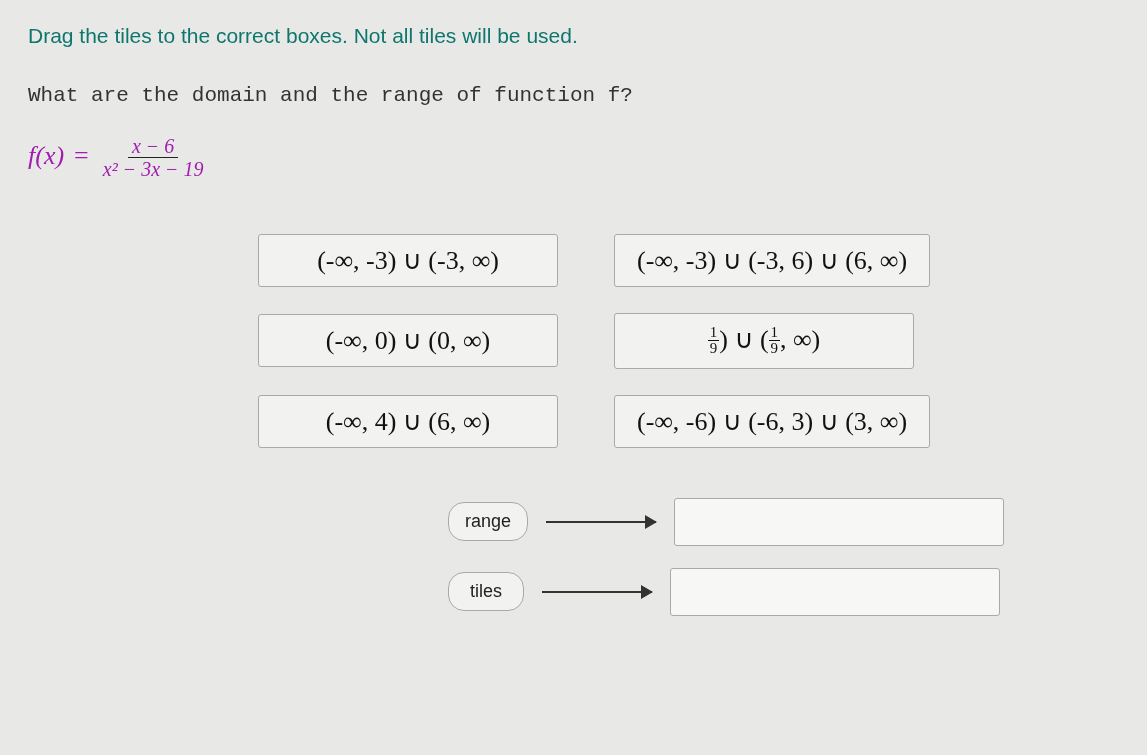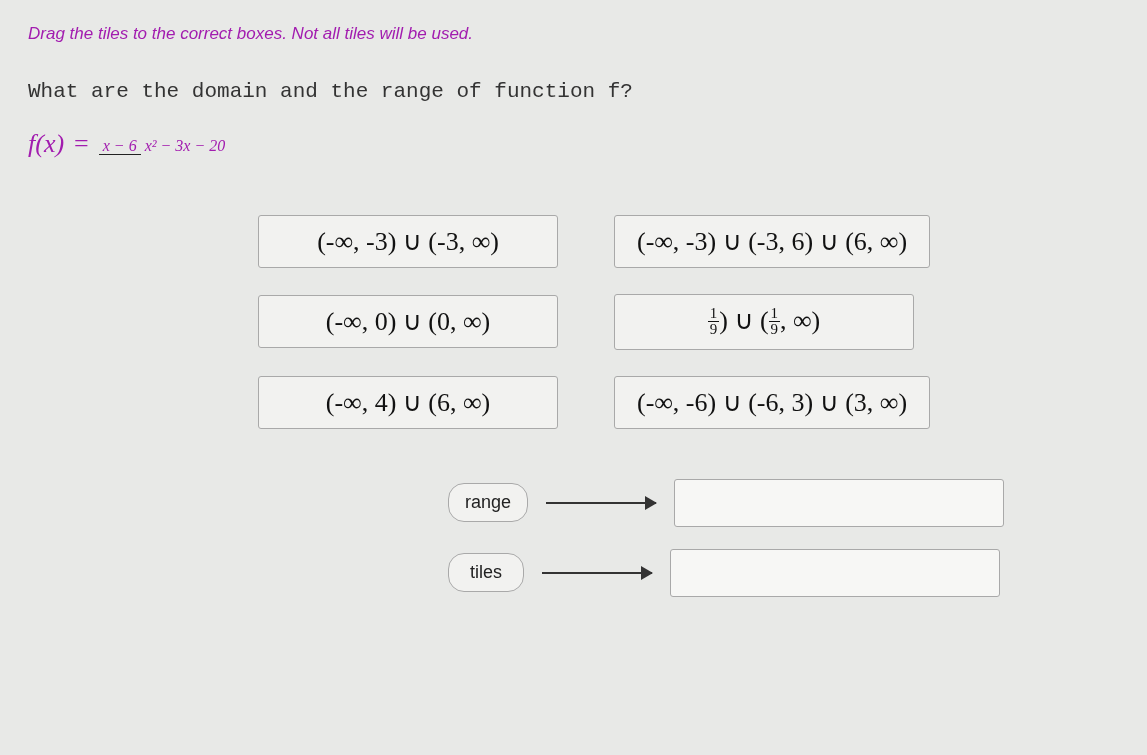--- a/index.html
+++ b/index.html
@@ -6,46 +6,45 @@
   body {
     margin: 0;
     padding: 24px 28px;
     font-family: Arial, Helvetica, sans-serif;
     background: #e8e9e7;
     color: #2a2a2a;
     width: 1147px;
     height: 755px;
   }
   .instruction {
-    font-size: 17px;
-    color: #a21caf;
+    font-size: 21px;
+    color: #0f766e;
     margin-bottom: 36px;
-    font-style: italic;
   }
   .question {
     font-size: 21px;
     color: #333;
     margin-bottom: 26px;
     font-family: Liberation Mono, monospace;
   }
   .formula {
     font-family: "Times New Roman", serif;
     font-size: 26px;
     font-style: italic;
     display: flex;
     align-items: center;
     gap: 10px;
     margin-bottom: 56px;
     color: #a21caf;
   }
   .frac {
     display: inline-flex;
-    flex-direction: row;
+    flex-direction: column;
     align-items: center;
-    font-size: 16px;
+    font-size: 20px;
     line-height: 1.1;
     position: relative;
     top: 2px;
   }
   .frac .num { border-bottom: 1.5px solid #222; padding: 0 4px; }
   .frac .den { padding: 0 4px; }
   .tiles-area {
     margin-left: 230px;
     display: flex;
     flex-direction: column;
@@ -132,21 +131,21 @@
 
 <div class="instruction">Drag the tiles to the correct boxes. Not all tiles will be used.</div>
 
 <div class="question">What are the domain and the range of function f?</div>
 
 <div class="formula">
   <span>f(x)</span>
   <span style="font-style:normal">=</span>
   <span class="frac">
     <span class="num">x − 6</span>
-    <span class="den">x² − 3x − 20</span>
+    <span class="den">x² − 3x − 19</span>
   </span>
 </div>
 
 <div class="tiles-area">
   <div class="tiles-row">
     <div class="tile">(-∞, -3) ∪ (-3, ∞)</div>
     <div class="tile">(-∞, -3) ∪ (-3, 6) ∪ (6, ∞)</div>
   </div>
   <div class="tiles-row">
     <div class="tile">(-∞, 0) ∪ (0, ∞)</div>

